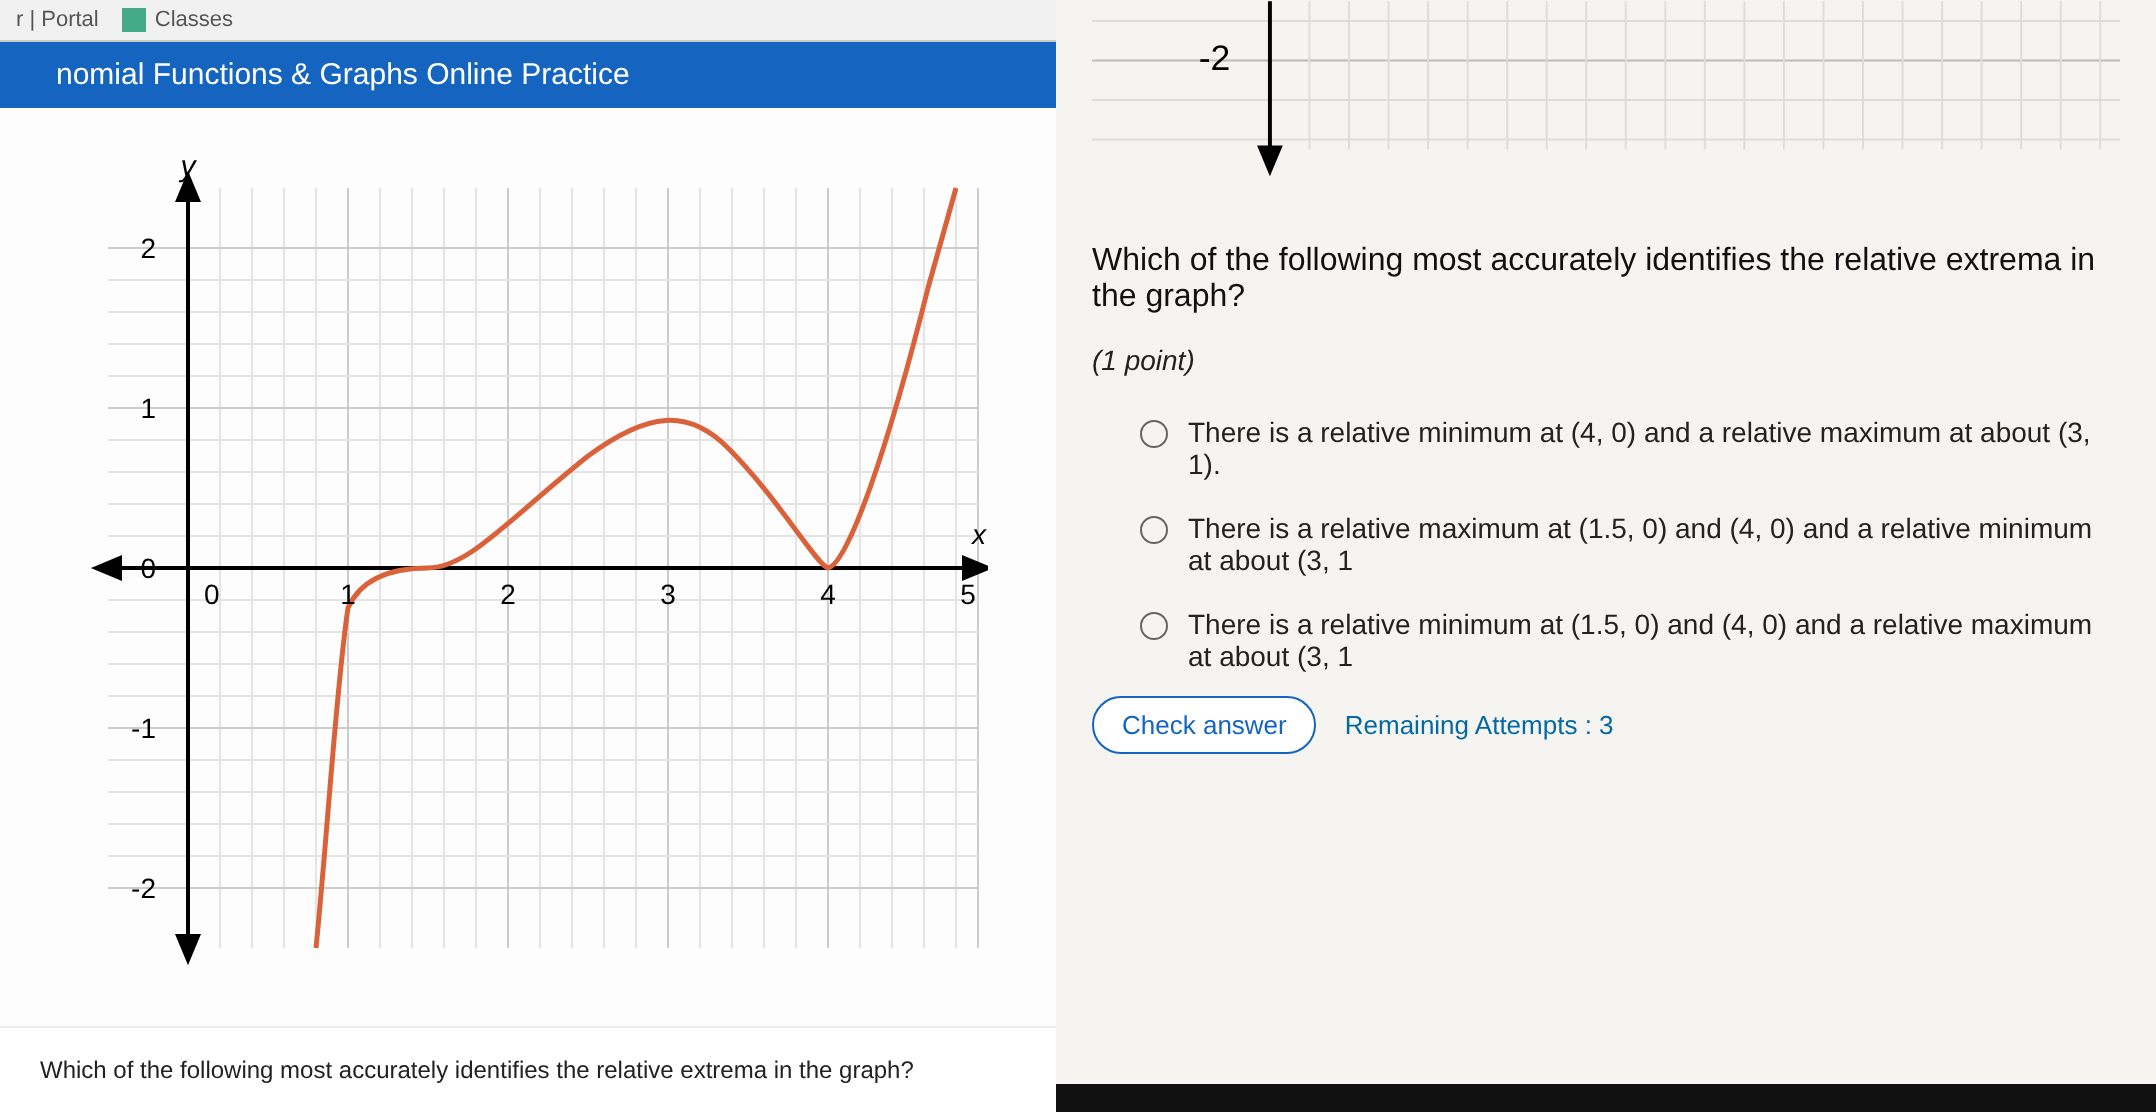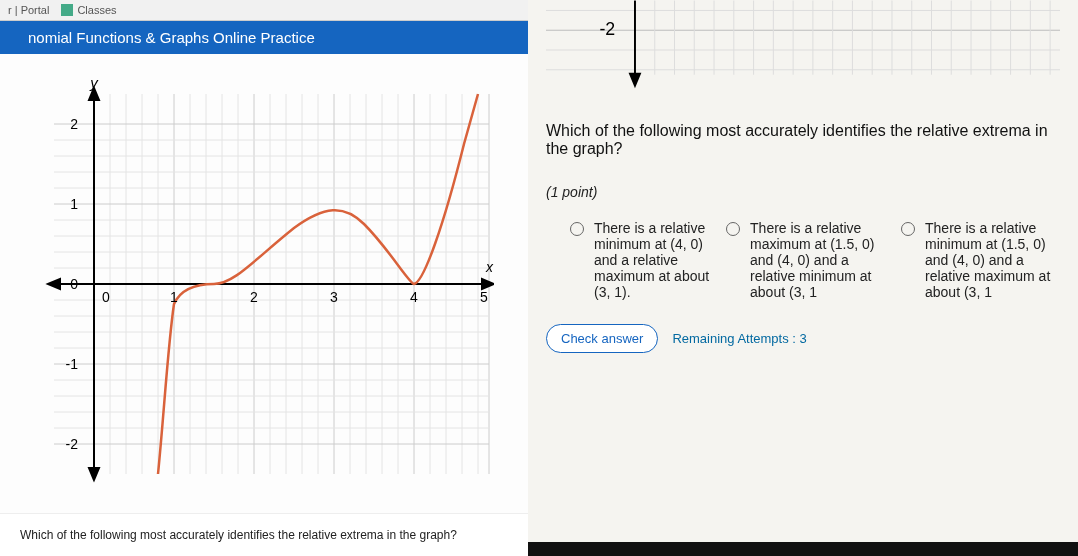--- a/index.html
+++ b/index.html
@@ -77,25 +77,24 @@
   .question-text {
     font-size: 16px;
     color: #111;
     margin-bottom: 14px;
   }
   .points {
     font-size: 14px;
     font-style: italic;
     color: #222;
     margin-bottom: 20px;
-    margin-top: 12px;
   }
   .options {
     display: flex;
-    flex-direction: row;
+    flex-direction: column;
     gap: 16px;
     padding-left: 24px;
   }
   .option-row {
     display: flex;
     align-items: flex-start;
     gap: 10px;
     font-size: 14px;
     color: #222;
   }
@@ -103,21 +102,21 @@
     width: 14px; height: 14px;
     border: 1.5px solid #666;
     border-radius: 50%;
     flex-shrink: 0;
     margin-top: 2px;
   }
   .action-row {
     display: flex;
     align-items: center;
     gap: 14px;
-    margin-top: 24px;
+    margin-top: 12px;
   }
   .check-btn {
     border: 1.5px solid #1565c0;
     color: #1565c0;
     background: #fff;
     border-radius: 16px;
     padding: 6px 14px;
     font-size: 13px;
     cursor: pointer;
   }

